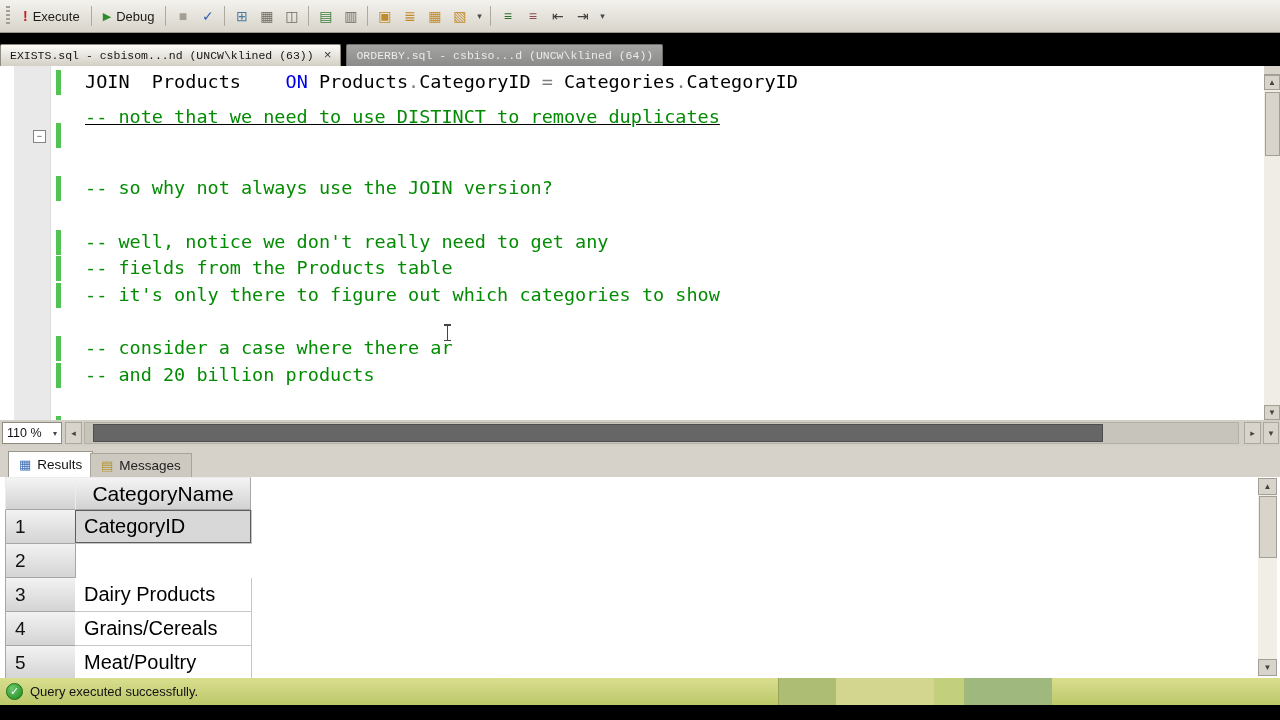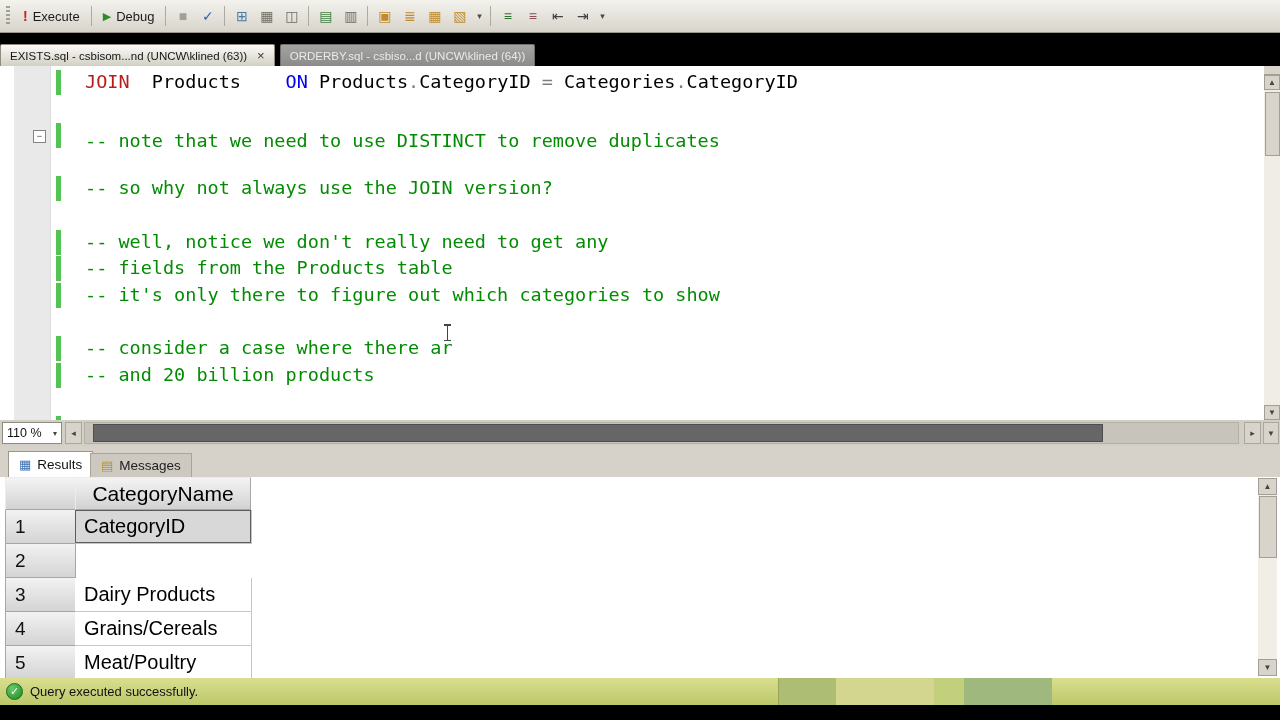--- a/index.html
+++ b/index.html
@@ -16,35 +16,35 @@
     font-size:13px;color:#1c1c1c;border-radius:2px;}
   .excl{color:#c61d1d;font-weight:bold;font-size:14px;}
   .play{color:#2c8c2c;font-size:11px;}
   .tb-sep{width:1px;height:20px;background:#aeaaa0;margin:0 4px;flex:0 0 1px;}
   .tb-icons{display:flex;align-items:center;}
   .tb-btn{width:23px;height:22px;display:flex;align-items:center;justify-content:center;
     font-size:14px;border-radius:2px;margin:0 1px;}
   .tb-btn.narrow{width:12px;font-size:9px;}
 
   
-  .tabstrip{position:absolute;top:44px;left:0;width:1280px;height:22px;display:flex;gap:5px;}
+  .tabstrip{position:absolute;top:44px;left:0;width:1280px;height:22px;display:flex;gap:5px;font-family:Liberation Mono, monospace;}
   .tab{height:22px;box-sizing:border-box;display:flex;align-items:center;gap:10px;
     padding:0 9px;font-size:11.5px;white-space:nowrap;border-radius:2px 2px 0 0;}
   .tab.active{background:linear-gradient(#fcfbf7,#d3cfc5);color:#161616;
     border:1px solid #8f8b81;border-bottom:none;}
   .tab.inactive{background:linear-gradient(#a4a4a2,#8b8b89);color:#eceae6;
     border:1px solid #70706e;border-bottom:none;}
   .tab .close{font-size:13px;color:#3a3a3a;line-height:1;}
 
   
   .editor{position:absolute;top:66px;left:0;width:1280px;height:354px;background:#fff;overflow:hidden;}
   .gutter{position:absolute;left:14px;top:0;bottom:0;width:36px;background:#e9e9e9;border-right:1px solid #ddd;}
   .code-line{position:absolute;left:0;width:1180px;height:27px;padding-left:85px;
     font-family:"DejaVu Sans Mono",monospace;font-size:18.5px;line-height:26.6px;white-space:pre;}
-  .plain{color:#000;} .kw-blue{color:#0000e8;} .kw-gray{color:#b91c1c;margin-top:24px;}
+  .plain{color:#000;} .kw-blue{color:#0000e8;} .kw-gray{color:#000000;margin-top:24px;}
   .op{color:#7f7f7f;} .comment{color:#038c03;}
   .change-bar{position:absolute;left:56px;width:5px;height:25px;background:#53c353;}
   .collapse-box{position:absolute;left:33px;width:11px;height:11px;background:#fff;
     border:1px solid #848484;font-size:9px;line-height:10px;text-align:center;color:#333;}
   .tooltip{position:absolute;left:437px;top:272px;background:#e8e9ef;border:1px solid #8a8a8a;
     box-shadow:2px 2px 3px rgba(0,0,0,.3);font-size:13.5px;color:#1c1c1c;padding:5px 12px;white-space:nowrap;z-index:5;}
   .ibeam{position:absolute;left:444px;top:258px;width:7px;height:17px;z-index:4;}
   .ibeam i{position:absolute;left:2.7px;top:0;width:1.5px;height:17px;background:#444;}
   .ibeam:before,.ibeam:after{content:"";position:absolute;left:0;width:7px;height:1.5px;background:#444;}
   .ibeam:before{top:0;} .ibeam:after{bottom:0;}
@@ -165,21 +165,21 @@
 </div>
 
 <div class="editor">
   <div class="gutter"></div>
   <div id="code-area">
       <div class="change-bar" style="top: 4px;"></div>
       <div class="code-line" style="top: 3px;"><span class="kw-gray">JOIN</span><span class="plain">  Products    </span><span class="kw-blue">ON</span><span class="plain"> Products</span><span class="op">.</span><span class="plain">CategoryID</span><span class="plain"> </span><span class="op">=</span><span class="plain"> Categories</span><span class="op">.</span><span class="plain">CategoryID</span></div>
       <div class="code-line" style="top: 29.6px;"></div>
       <div class="change-bar" style="top: 57.2px;"></div>
       <div class="collapse-box" style="top: 64.2px;">−</div>
-      <div class="code-line" style="top: 62px;"><span class="comment">-- note that we need to use DISTINCT to remove duplicates</span></div>
+      <div class="code-line" style="top: 38px; text-decoration: underline;"><span class="comment">-- note that we need to use DISTINCT to remove duplicates</span></div>
       <div class="code-line" style="top: 82.8px;"></div>
       <div class="change-bar" style="top: 110.4px;"></div>
       <div class="code-line" style="top: 109.4px;"><span class="comment">-- so why not always use the JOIN version?</span></div>
       <div class="code-line" style="top: 136px;"></div>
       <div class="change-bar" style="top: 163.6px;"></div>
       <div class="code-line" style="top: 162.6px;"><span class="comment">-- well, notice we don't really need to get any</span></div>
       <div class="change-bar" style="top: 190.2px;"></div>
       <div class="code-line" style="top: 189.2px;"><span class="comment">-- fields from the Products table</span></div>
       <div class="change-bar" style="top: 216.8px;"></div>
       <div class="code-line" style="top: 215.8px;"><span class="comment">-- it's only there to figure out which categories to show</span></div>

